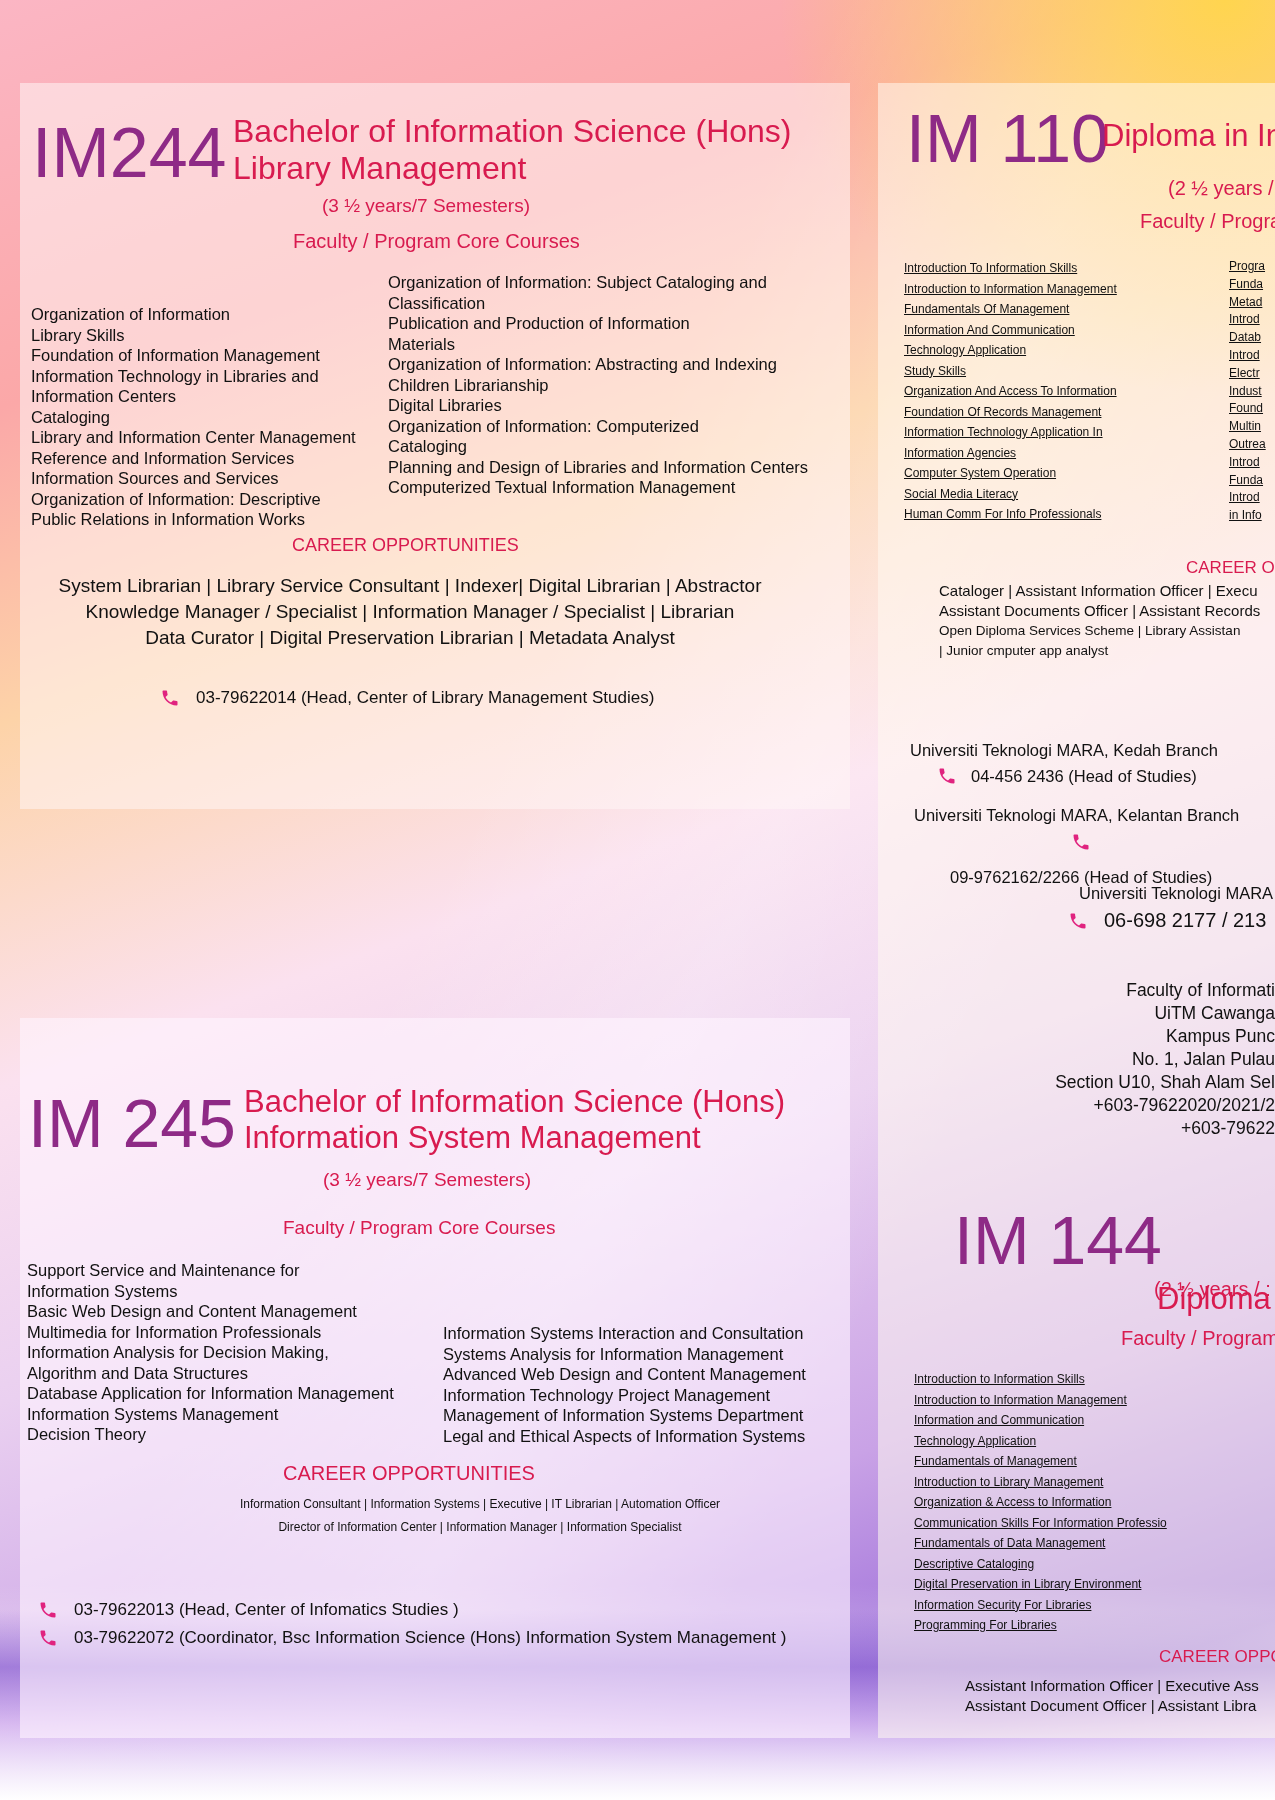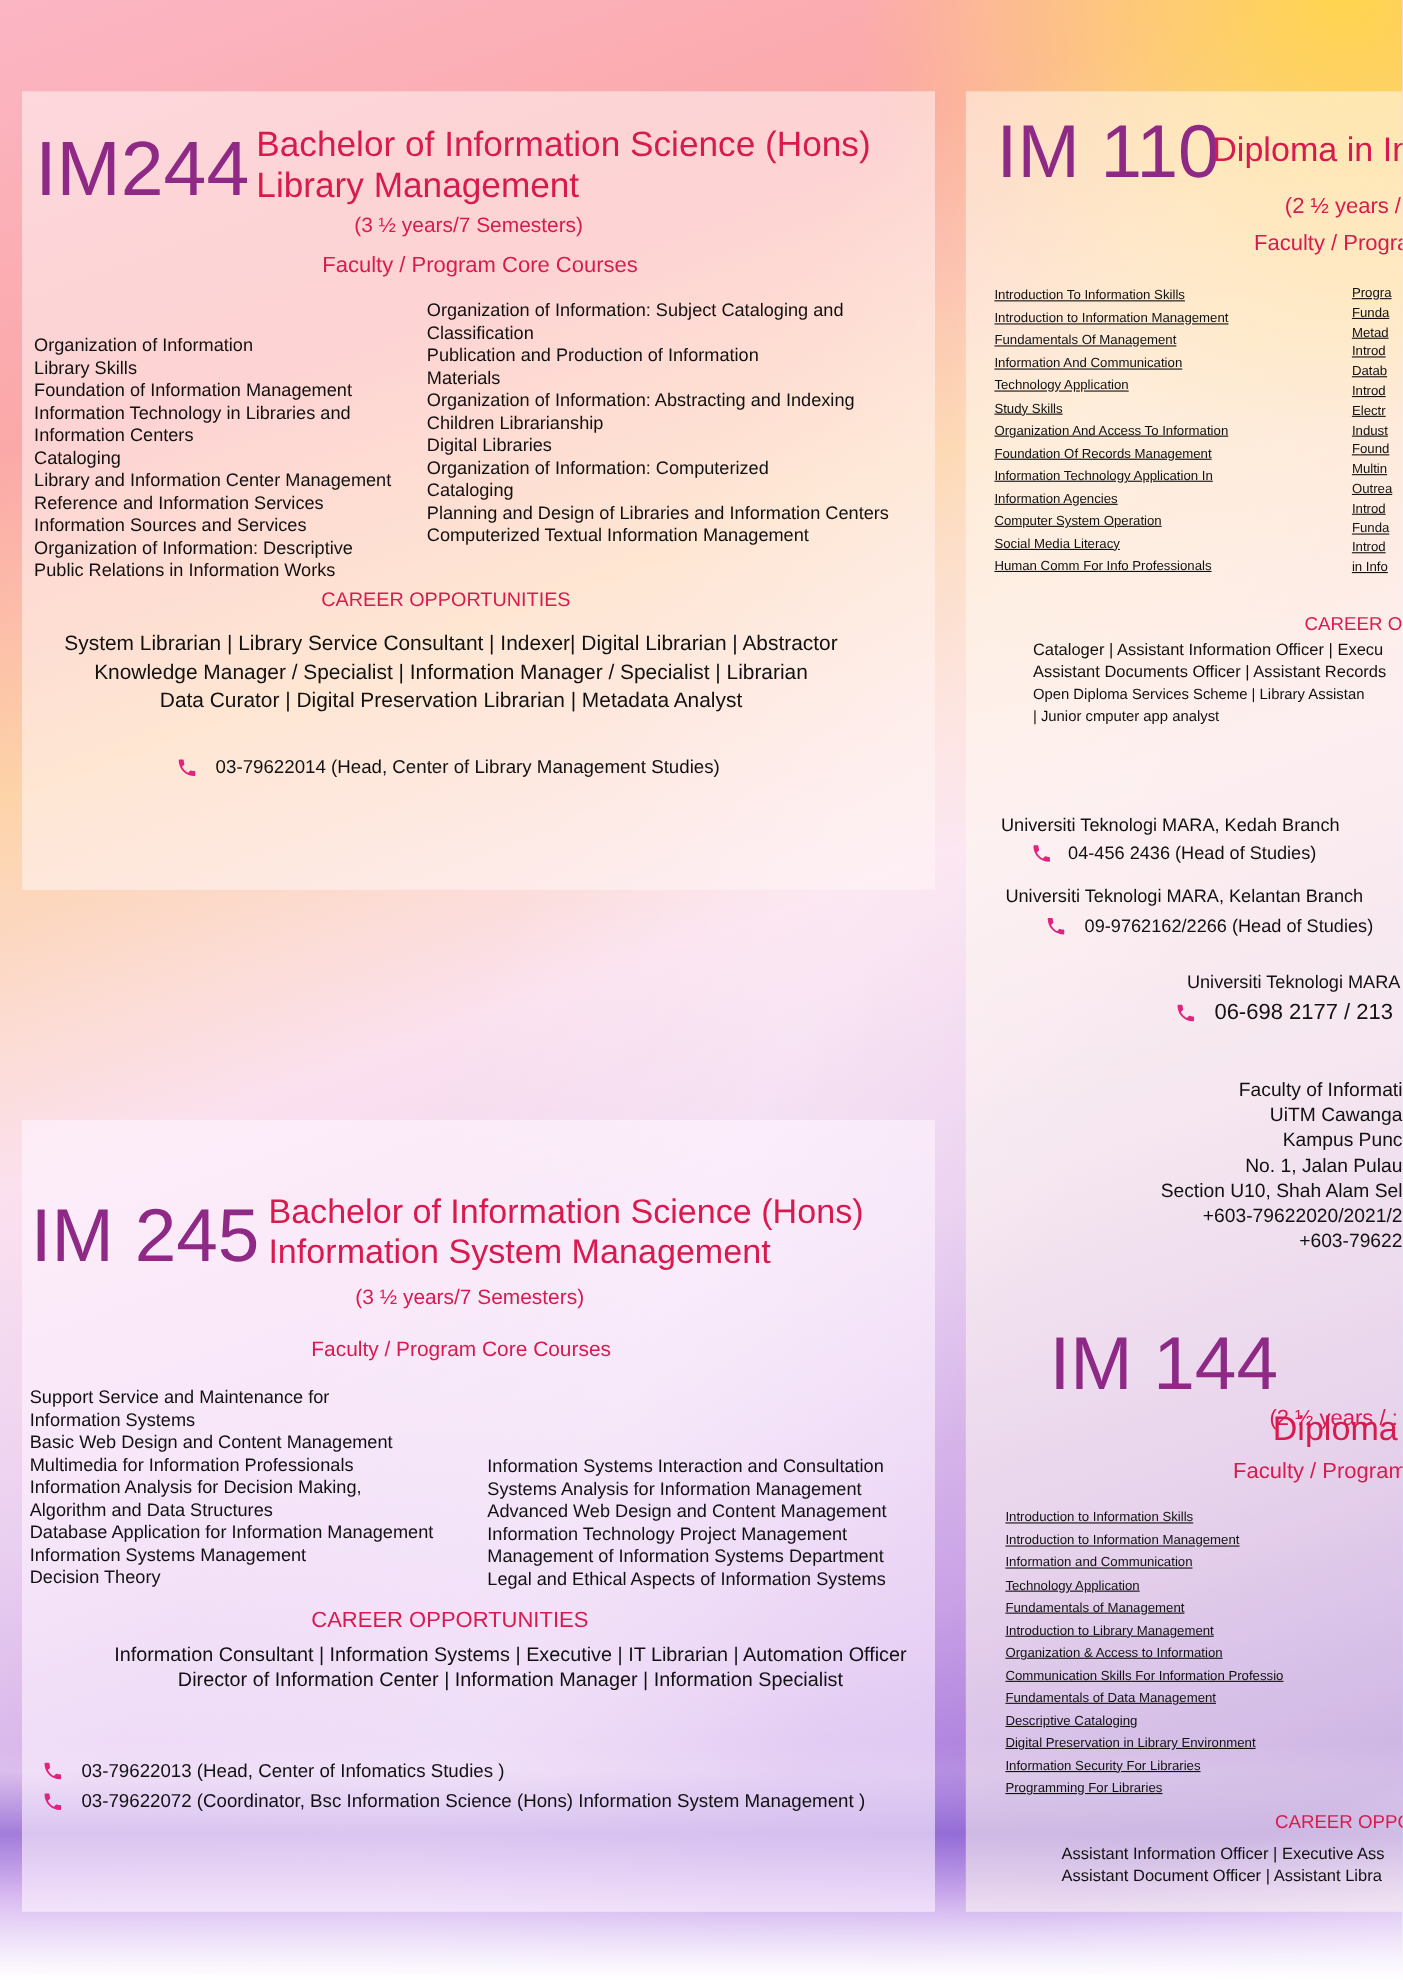--- a/index.html
+++ b/index.html
@@ -134,21 +134,21 @@
 </div>
 
 <div class="abs" style="left:910px;top:741px;font-size:16.5px;color:#111;">Universiti Teknologi MARA, Kedah Branch</div>
 <div class="abs phone" style="left:937px;top:766px;font-size:16.5px;gap:14px;">
   <svg class="ph-icon" viewBox="0 0 24 24">
       <path fill="#e0237f" d="M6.6 10.8c1.4 2.8 3.8 5.1 6.6 6.6l2.2-2.2c.3-.3.7-.4 1-.2 1.1.4 2.3.6 3.6.6.6 0 1 .4 1 1V20c0 .6-.4 1-1 1C10.6 21 3 13.4 3 4c0-.6.4-1 1-1h3.5c.6 0 1 .4 1 1 0 1.3.2 2.5.6 3.6.1.3 0 .7-.2 1z"></path>
     </svg>
   <span>04-456 2436 (Head of Studies)</span>
 </div>
 <div class="abs" style="left:914px;top:806px;font-size:16.5px;color:#111;">Universiti Teknologi MARA, Kelantan Branch</div>
-<div class="abs phone" style="left:950px;top:832px;font-size:16.5px;">
+<div class="abs phone" style="left:950px;top:832px;font-size:16.5px;flex-direction:column;">
   <svg class="ph-icon" viewBox="0 0 24 24">
       <path fill="#e0237f" d="M6.6 10.8c1.4 2.8 3.8 5.1 6.6 6.6l2.2-2.2c.3-.3.7-.4 1-.2 1.1.4 2.3.6 3.6.6.6 0 1 .4 1 1V20c0 .6-.4 1-1 1C10.6 21 3 13.4 3 4c0-.6.4-1 1-1h3.5c.6 0 1 .4 1 1 0 1.3.2 2.5.6 3.6.1.3 0 .7-.2 1z"></path>
     </svg>
   <span>09-9762162/2266 (Head of Studies)</span>
 </div>
 <div class="abs" style="left:1079px;top:884px;font-size:16.5px;color:#111;">Universiti Teknologi MARA</div>
 <div class="abs phone" style="left:1068px;top:909px;font-size:20px;">
   <svg class="ph-icon" viewBox="0 0 24 24">
       <path fill="#e0237f" d="M6.6 10.8c1.4 2.8 3.8 5.1 6.6 6.6l2.2-2.2c.3-.3.7-.4 1-.2 1.1.4 2.3.6 3.6.6.6 0 1 .4 1 1V20c0 .6-.4 1-1 1C10.6 21 3 13.4 3 4c0-.6.4-1 1-1h3.5c.6 0 1 .4 1 1 0 1.3.2 2.5.6 3.6.1.3 0 .7-.2 1z"></path>
     </svg>
@@ -185,21 +185,21 @@
 </div>
 <div class="abs courses" style="left:443px;top:1323px;">
   <div>Information Systems Interaction and Consultation</div>
   <div>Systems Analysis for Information Management</div>
   <div>Advanced Web Design and Content Management</div>
   <div>Information Technology Project Management</div>
   <div>Management of Information Systems Department</div>
   <div>Legal and Ethical Aspects of Information Systems</div>
 </div>
 <div class="abs career" style="left:283px;top:1462px;font-size:20px;">CAREER OPPORTUNITIES</div>
-<div class="abs jobs" style="left:4px;top:1493px;width:920px;font-size:18px;line-height:23px;">
+<div class="abs jobs" style="left:20px;top:1493px;width:920px;font-size:12px;line-height:23px;">
   <div>Information Consultant | Information Systems  | Executive | IT Librarian | Automation Officer</div>
   <div>Director of Information Center | Information Manager | Information Specialist</div>
 </div>
 <div class="abs phone" style="left:38px;top:1600px;">
   <svg class="ph-icon" viewBox="0 0 24 24">
       <path fill="#e0237f" d="M6.6 10.8c1.4 2.8 3.8 5.1 6.6 6.6l2.2-2.2c.3-.3.7-.4 1-.2 1.1.4 2.3.6 3.6.6.6 0 1 .4 1 1V20c0 .6-.4 1-1 1C10.6 21 3 13.4 3 4c0-.6.4-1 1-1h3.5c.6 0 1 .4 1 1 0 1.3.2 2.5.6 3.6.1.3 0 .7-.2 1z"></path>
     </svg>
   <span>03-79622013 (Head, Center of Infomatics Studies )</span>
 </div>
 <div class="abs phone" style="left:38px;top:1628px;">

